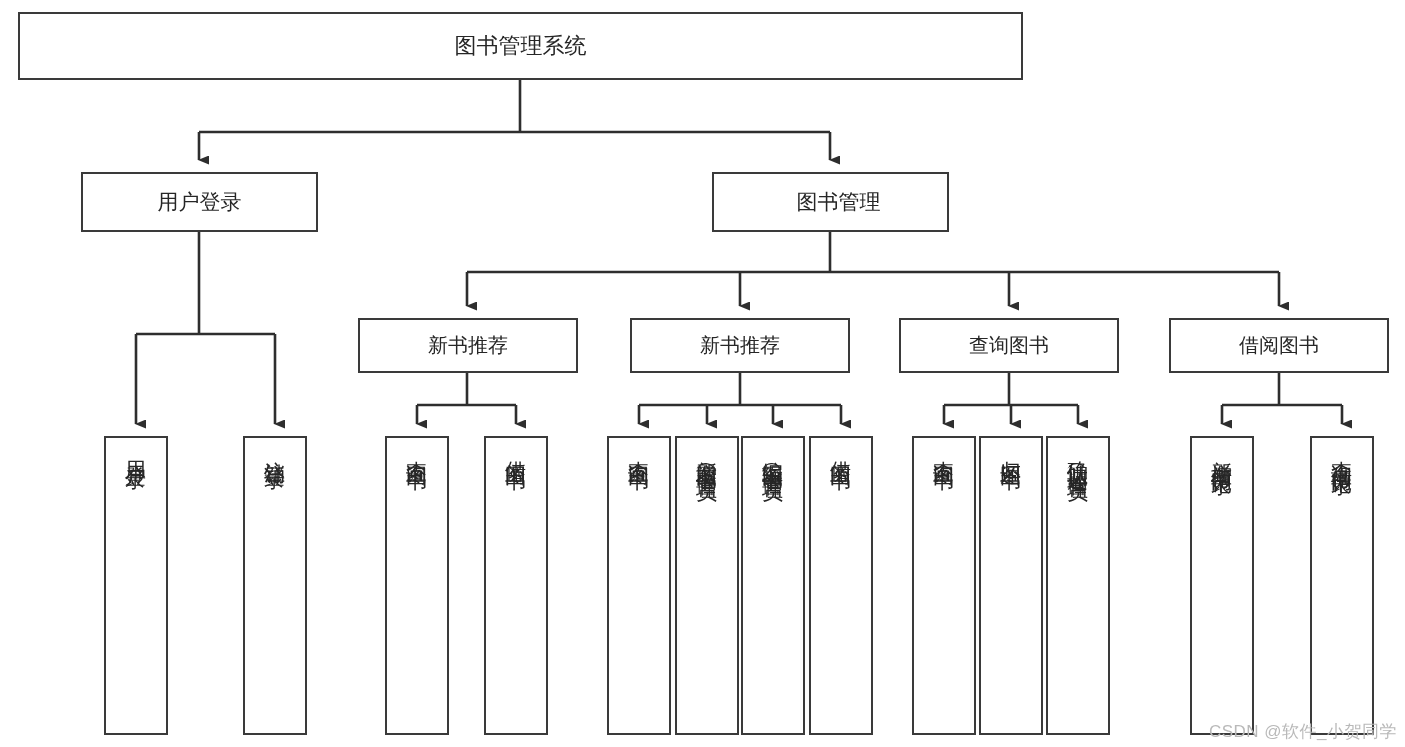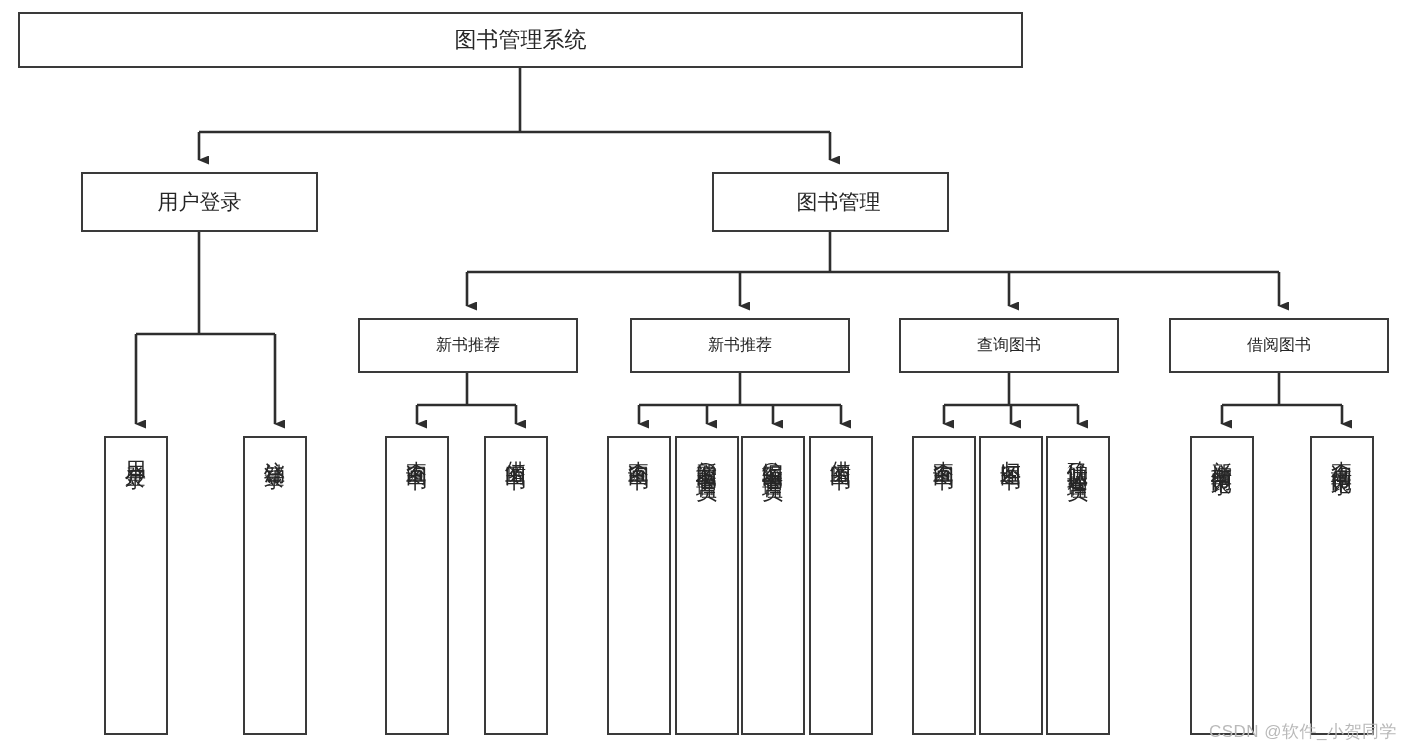--- a/index.html
+++ b/index.html
@@ -37,21 +37,21 @@
     justify-content: center;
     color: #262626;
   }
   .node.root {
     font-size: 22px;
   }
   .node.lvl1 {
     font-size: 21px;
   }
   .node.lvl2 {
-    font-size: 16px;
+    font-size: 20px;
   }
   
   .node.leaf {
     align-items: flex-start;
     justify-content: center;
     padding-top: 6px;
   }
   .vtext {
     writing-mode: vertical-rl;
     text-orientation: upright;
@@ -128,21 +128,21 @@
       <path d="M1011,405 L1011,424" marker-end="url(#arw)"></path>
       <path d="M1078,405 L1078,424" marker-end="url(#arw)"></path>
 
       <path d="M1279,373 L1279,405"></path>
       <path d="M1222,405 L1342,405"></path>
       <path d="M1222,405 L1222,424" marker-end="url(#arw)"></path>
       <path d="M1342,405 L1342,424" marker-end="url(#arw)"></path>
     </g>
   </svg>
 
-  <div class="node root" style="left:18px; top:12px; width:1005px; height:56px;">
+  <div class="node root" style="left:18px; top:12px; width:1005px; height:68px;">
     <span class="htext">图书管理系统</span>
   </div>
 
   <div class="node lvl1" style="left:81px; top:172px; width:237px; height:60px;">
     <span class="htext">用户登录</span>
   </div>
 
   <div class="node lvl1" style="left:712px; top:172px; width:237px; height:60px;padding-left:16px;">
     <span class="htext">图书管理</span>
   </div>

